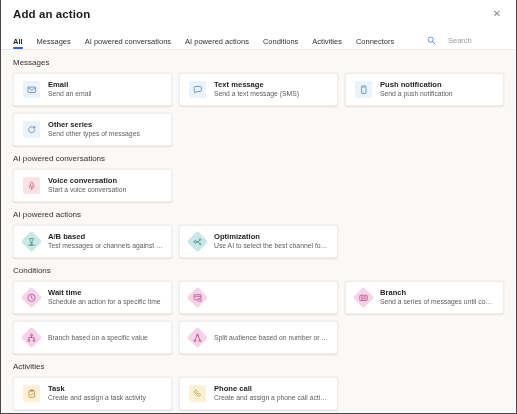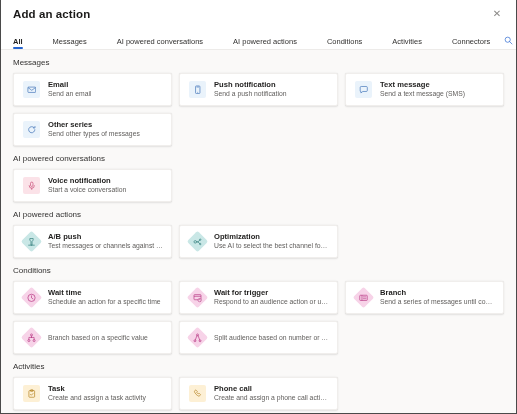--- a/index.html
+++ b/index.html
@@ -63,21 +63,21 @@
     display: flex;
     align-items: flex-end;
     padding: 0 10px 0 12px;
     border-bottom: 1px solid #edebe9;
     background: #ffffff;
     position: relative;
   }
   .tabs {
     display: flex;
     align-items: flex-end;
-    gap: 16px;
+    gap: 0;
   }
   .tab {
     font-size: 7.5px;
     color: #323130;
     padding: 0 9px 4px 0;
     margin-right: 5px;
     position: relative;
     cursor: pointer;
     white-space: nowrap;
     line-height: 1;
@@ -264,48 +264,48 @@
             </div>
             <div class="card-text">
               <div class="card-title">Email</div>
               <div class="card-desc">Send an email</div>
             </div>
           </div>
           <div class="card">
             <div class="card-icon">
               <div class="icon-square">
                 <svg viewBox="0 0 16 16" width="9.5" height="9.5" fill="none" xmlns="http://www.w3.org/2000/svg">
+                  <path d="M2 4.2a1.7 1.7 0 0 1 1.7-1.7h8.6A1.7 1.7 0 0 1 14 4.2v5a1.7 1.7 0 0 1-1.7 1.7H6.4L3.2 13.4V10.9h-.5A.7.7 0 0 1 2 10.2V4.2Z" stroke="#3b6fb6" stroke-width="1.1" stroke-linejoin="round"></path>
+                </svg>
+              </div>
+            </div>
+            <div class="card-text">
+              <div class="card-title">Text message</div>
+              <div class="card-desc">Send a text message (SMS)</div>
+            </div>
+          </div>
+          <div class="card">
+            <div class="card-icon">
+              <div class="icon-square">
+                <svg viewBox="0 0 16 16" width="9.5" height="9.5" fill="none" xmlns="http://www.w3.org/2000/svg">
                   <rect x="4.3" y="1.6" width="7.4" height="12.8" rx="1.4" stroke="#3b6fb6" stroke-width="1.1"></rect>
                   <line x1="6.6" y1="3.4" x2="9.4" y2="3.4" stroke="#3b6fb6" stroke-width="1.1" stroke-linecap="round"></line>
                   <circle cx="8" cy="12.1" r="0.75" fill="#3b6fb6"></circle>
                 </svg>
               </div>
             </div>
             <div class="card-text">
               <div class="card-title">Push notification</div>
               <div class="card-desc">Send a push notification</div>
             </div>
           </div>
           <div class="card">
             <div class="card-icon">
               <div class="icon-square">
                 <svg viewBox="0 0 16 16" width="9.5" height="9.5" fill="none" xmlns="http://www.w3.org/2000/svg">
-                  <path d="M2 4.2a1.7 1.7 0 0 1 1.7-1.7h8.6A1.7 1.7 0 0 1 14 4.2v5a1.7 1.7 0 0 1-1.7 1.7H6.4L3.2 13.4V10.9h-.5A.7.7 0 0 1 2 10.2V4.2Z" stroke="#3b6fb6" stroke-width="1.1" stroke-linejoin="round"></path>
-                </svg>
-              </div>
-            </div>
-            <div class="card-text">
-              <div class="card-title">Text message</div>
-              <div class="card-desc">Send a text message (SMS)</div>
-            </div>
-          </div>
-          <div class="card">
-            <div class="card-icon">
-              <div class="icon-square">
-                <svg viewBox="0 0 16 16" width="9.5" height="9.5" fill="none" xmlns="http://www.w3.org/2000/svg">
                   <path d="M13.2 7.9a5.2 5.2 0 1 1-1.7-3.85" stroke="#3b6fb6" stroke-width="1.15" stroke-linecap="round"></path>
                   <path d="M13.4 2.4v2.6h-2.6" stroke="#3b6fb6" stroke-width="1.15" stroke-linecap="round" stroke-linejoin="round"></path>
                 </svg>
               </div>
             </div>
             <div class="card-text">
               <div class="card-title">Other series</div>
               <div class="card-desc">Send other types of messages</div>
             </div>
           </div>
@@ -318,40 +318,40 @@
             <div class="card-icon">
               <div class="icon-square pinkbg">
                 <svg viewBox="0 0 16 16" width="9.5" height="9.5" fill="none" xmlns="http://www.w3.org/2000/svg">
                   <rect x="5.9" y="1.8" width="4.2" height="7.4" rx="2.1" stroke="#c6416e" stroke-width="1.1"></rect>
                   <path d="M3.6 7.8a4.4 4.4 0 0 0 8.8 0" stroke="#c6416e" stroke-width="1.1" stroke-linecap="round"></path>
                   <line x1="8" y1="12.2" x2="8" y2="14.3" stroke="#c6416e" stroke-width="1.1" stroke-linecap="round"></line>
                 </svg>
               </div>
             </div>
             <div class="card-text">
-              <div class="card-title">Voice notification</div>
+              <div class="card-title">Voice conversation</div>
               <div class="card-desc">Start a voice conversation</div>
             </div>
           </div>
         </div>
       </div>
       <div class="section">
         <div class="section-title">AI powered actions</div>
         <div class="card-grid">
           <div class="card">
             <div class="card-icon">
               <div class="icon-diamond teal">
                 <svg viewBox="0 0 16 16" width="9.5" height="9.5" fill="none" xmlns="http://www.w3.org/2000/svg">
                   <line x1="3.2" y1="13.6" x2="12.8" y2="13.6" stroke="#2f7d7a" stroke-width="1.15" stroke-linecap="round"></line>
                   <path d="M5.2 2.4h5.6v2.6L8.9 7.6v6H7.1v-6L5.2 5V2.4Z" stroke="#2f7d7a" stroke-width="1.15" stroke-linejoin="round"></path>
                 </svg>
               </div>
             </div>
             <div class="card-text">
-              <div class="card-title">A/B push</div>
+              <div class="card-title">A/B based</div>
               <div class="card-desc">Test messages or channels against each other</div>
             </div>
           </div>
           <div class="card">
             <div class="card-icon">
               <div class="icon-diamond teal">
                 <svg viewBox="0 0 16 16" width="9.5" height="9.5" fill="none" xmlns="http://www.w3.org/2000/svg">
                   <circle cx="4.2" cy="8" r="2.1" stroke="#2f7d7a" stroke-width="1.15"></circle>
                   <path d="M6.3 8h2.4M8.7 8l3.3-3.1M8.7 8l3.3 3.1" stroke="#2f7d7a" stroke-width="1.15" stroke-linecap="round"></path>
                   <circle cx="12.6" cy="4.3" r="1.2" stroke="#2f7d7a" stroke-width="1.05"></circle>
@@ -387,24 +387,20 @@
             <div class="card-icon">
               <div class="icon-diamond pink">
                 <svg viewBox="0 0 16 16" width="9.5" height="9.5" fill="none" xmlns="http://www.w3.org/2000/svg">
                   <rect x="2.1" y="2.6" width="11.8" height="8.6" rx="1.2" stroke="#b5317f" stroke-width="1.1"></rect>
                   <line x1="2.1" y1="5.4" x2="13.9" y2="5.4" stroke="#b5317f" stroke-width="1.1"></line>
                   <circle cx="11.6" cy="11.8" r="2.7" fill="#ffffff" stroke="#b5317f" stroke-width="1.1"></circle>
                   <path d="M11.6 10.4v1.5l1 .8" stroke="#b5317f" stroke-width="1" stroke-linecap="round"></path>
                 </svg>
               </div>
             </div>
-            <div class="card-text">
-              <div class="card-title">Wait for trigger</div>
-              <div class="card-desc">Respond to an audience action or update</div>
-            </div>
           </div>
           <div class="card">
             <div class="card-icon">
               <div class="icon-diamond pink">
                 <svg viewBox="0 0 16 16" width="9.5" height="9.5" fill="none" xmlns="http://www.w3.org/2000/svg">
                   <rect x="1.7" y="3.6" width="12.6" height="8.8" rx="1.2" stroke="#b5317f" stroke-width="1.1"></rect>
                   <line x1="5.4" y1="3.6" x2="5.4" y2="12.4" stroke="#b5317f" stroke-width="1.1"></line>
                   <line x1="7.6" y1="6.4" x2="12" y2="6.4" stroke="#b5317f" stroke-width="1.05" stroke-linecap="round"></line>
                   <line x1="7.6" y1="9.5" x2="12" y2="9.5" stroke="#b5317f" stroke-width="1.05" stroke-linecap="round"></line>
                 </svg>

